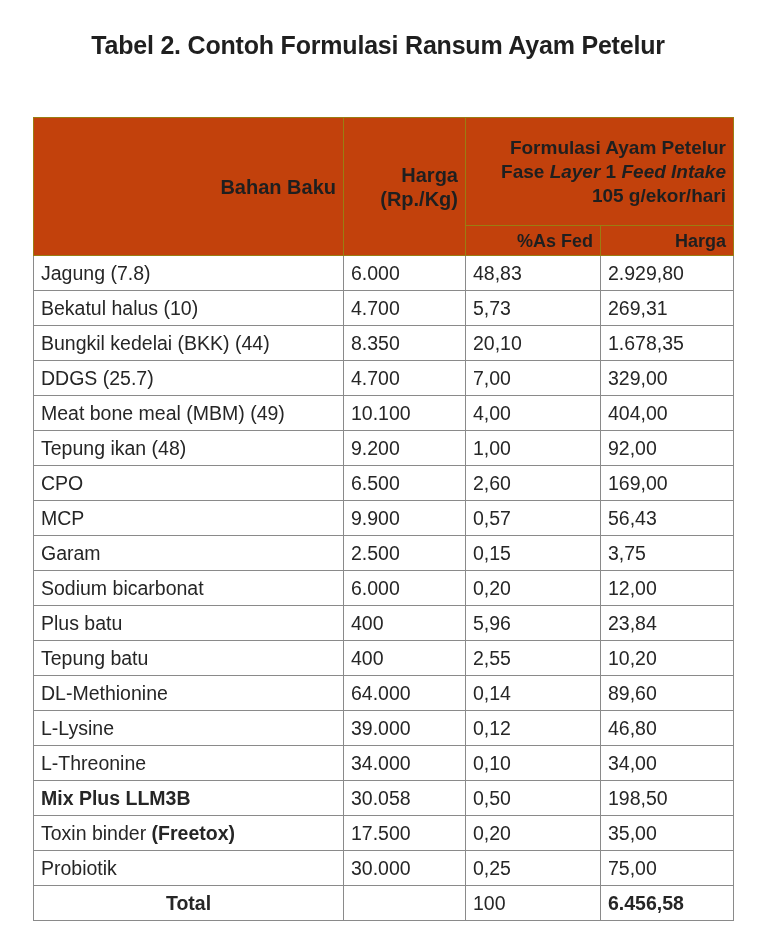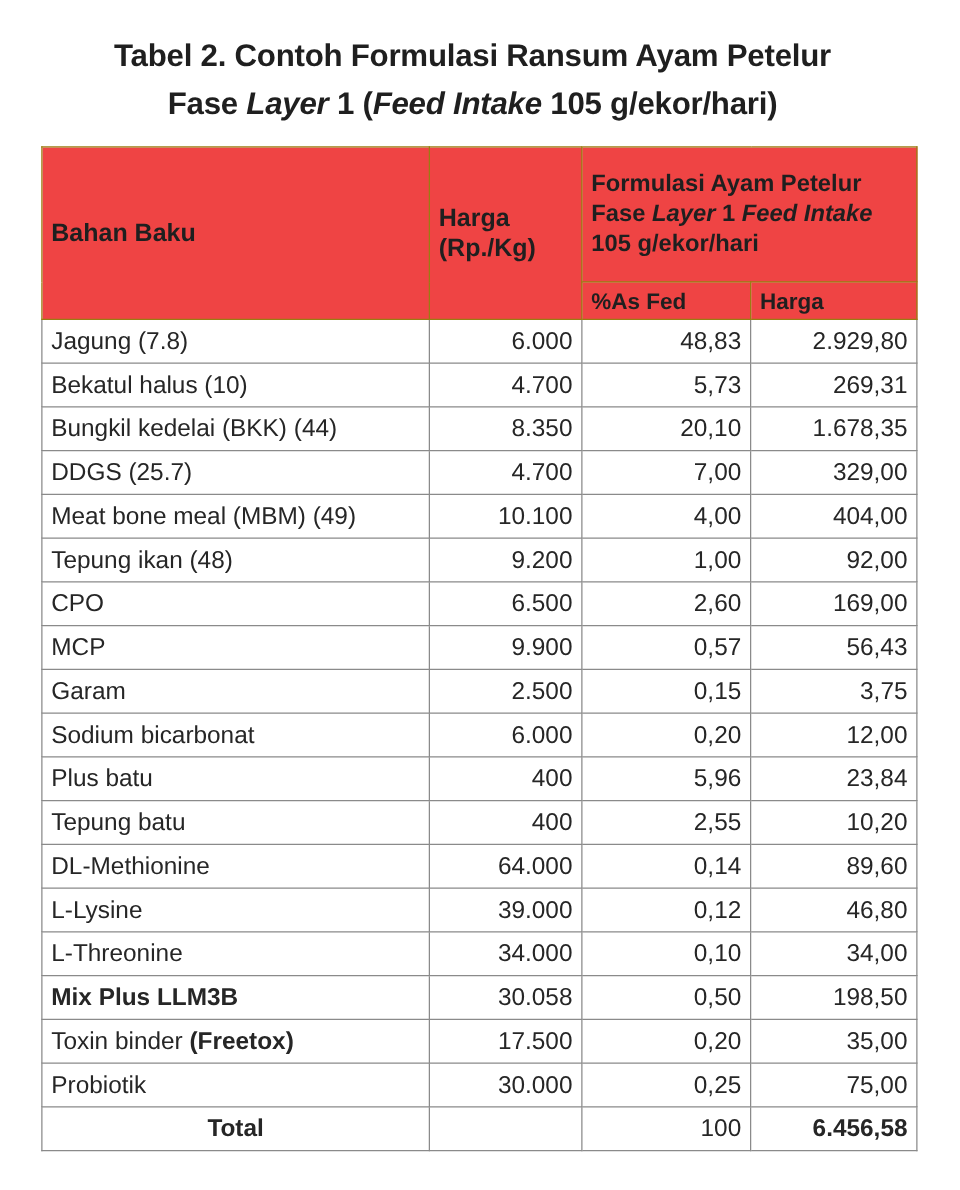--- a/index.html
+++ b/index.html
@@ -61,25 +61,25 @@
   table.formula th,
   table.formula td {
     border: 1px solid #8a8a8a;
     padding: 0 7px;
     vertical-align: middle;
     box-sizing: border-box;
   }
 
   
   table.formula thead th {
-    background: #ef4444;
+    background: #c2410c;
     border-color: #9a7d12;
     color: #1f1f1f;
     font-weight: bold;
-    text-align: left;
+    text-align: right;
     line-height: 24px;
   }
   th.h-bahan {
     height: 138px;
     font-size: 20px;
   }
   th.h-harga {
     height: 138px;
     font-size: 20px;
   }
@@ -101,21 +101,21 @@
     background: #ffffff;
     font-size: 19.5px;
     white-space: nowrap;
     overflow: hidden;
   }
   td.name {
     text-align: left;
     padding-left: 8px;
   }
   td.num {
-    text-align: right;
+    text-align: left;
     padding-right: 8px;
   }
   td.name .it { }
   td.name .bd { font-weight: bold; }
   tr.total td {
     font-weight: bold;
   }
   tr.total td.total-label {
     text-align: center;
   }
@@ -123,21 +123,20 @@
     font-weight: normal;
   }
 </style>
 </head>
 <body>
 
 <div class="page">
 
   <div class="title-block">
     <div class="title-line">Tabel 2. Contoh Formulasi Ransum Ayam Petelur</div>
-    <div class="title-line"><span>Fase </span><span class="it">Layer</span><span> 1 (</span><span class="it">Feed Intake</span><span> 105 g/ekor/hari)</span></div>
   </div>
 
   <div class="table-wrap">
     <table class="formula">
       <colgroup>
         <col class="c-bahan">
         <col class="c-harga">
         <col class="c-asfed">
         <col class="c-hargav">
       </colgroup>

